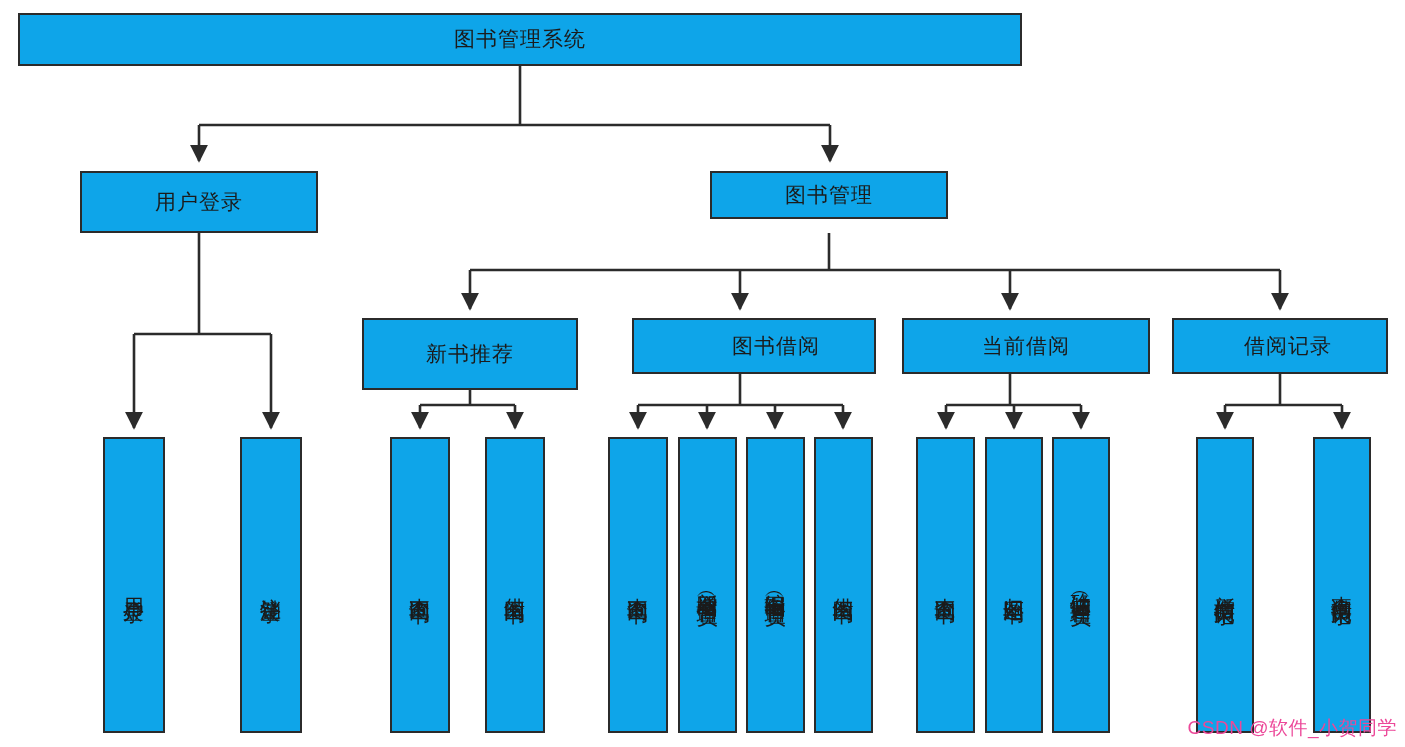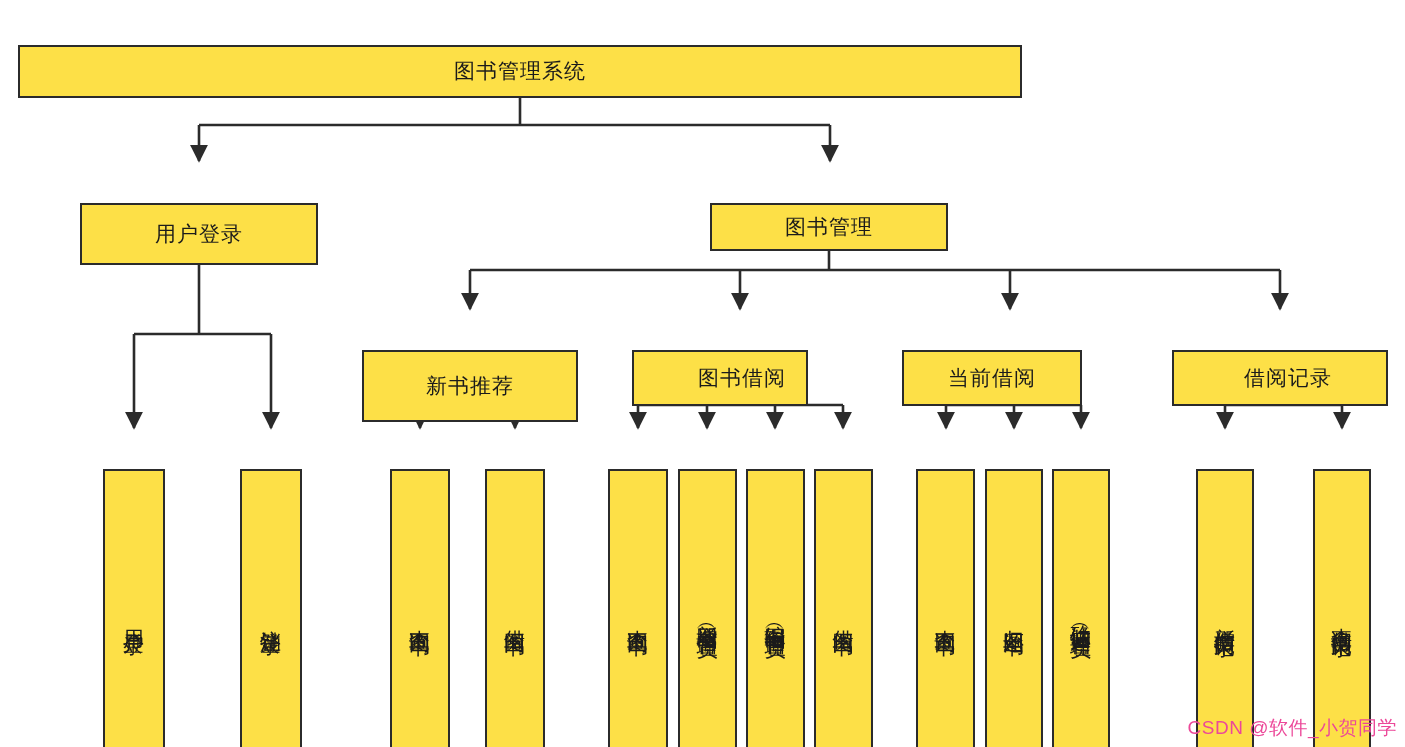--- a/index.html
+++ b/index.html
@@ -9,27 +9,26 @@
     font-family:"Liberation Sans","DejaVu Sans",sans-serif;
     overflow:hidden;
     position:relative;
   }
   #canvas{position:absolute;left:0;top:0;width:1405px;height:747px;}
   svg.links{position:absolute;left:0;top:0;width:1405px;height:747px;pointer-events:none;}
 
   .node{
     position:absolute;
     box-sizing:border-box;
-    background:#fde047;
+    background:#0ea5e9;
     border:2.5px solid #2b2b2b;
     display:flex;
     align-items:center;
     justify-content:center;
     color:#1b1b1b;
-    margin-top:32px;
   }
   .node .lbl{
     font-size:21px;
     line-height:1.18;
     letter-spacing:1px;
     white-space:nowrap;
   }
   .node.leaf{
     border-width:2.5px;
   }
@@ -114,24 +113,24 @@
   <div class="node" id="node-l2-0" style="left: 80px; top: 171px; width: 238px; height: 62px;">
     <span class="lbl">用户登录</span>
   </div>
   <div class="node" id="node-l2-1" style="left: 710px; top: 171px; width: 238px; height: 48px;">
     <span class="lbl">图书管理</span>
   </div>
 
   <div class="node" id="node-l3-0" style="left: 362px; top: 318px; width: 216px; height: 72px;">
     <span class="lbl">新书推荐</span>
   </div>
-  <div class="node" id="node-l3-1" style="left: 632px; top: 318px; width: 176px; height: 56px; padding-left: 44px;">
+  <div class="node" id="node-l3-1" style="left: 632px; top: 318px; width: 244px; height: 56px; padding-left: 44px;">
     <span class="lbl">图书借阅</span>
   </div>
-  <div class="node" id="node-l3-2" style="left: 902px; top: 318px; width: 180px; height: 56px;">
+  <div class="node" id="node-l3-2" style="left: 902px; top: 318px; width: 248px; height: 56px;">
     <span class="lbl">当前借阅</span>
   </div>
   <div class="node" id="node-l3-3" style="left: 1172px; top: 318px; width: 216px; height: 56px; padding-left: 16px;">
     <span class="lbl">借阅记录</span>
   </div>
 
   <div class="node leaf" id="node-leaf-0" style="left: 103px; top: 437px; width: 62px; height: 296px;">
     <span class="lbl">用户登录</span>
   </div>
   <div class="node leaf" id="node-leaf-1" style="left: 240px; top: 437px; width: 62px; height: 296px;">

